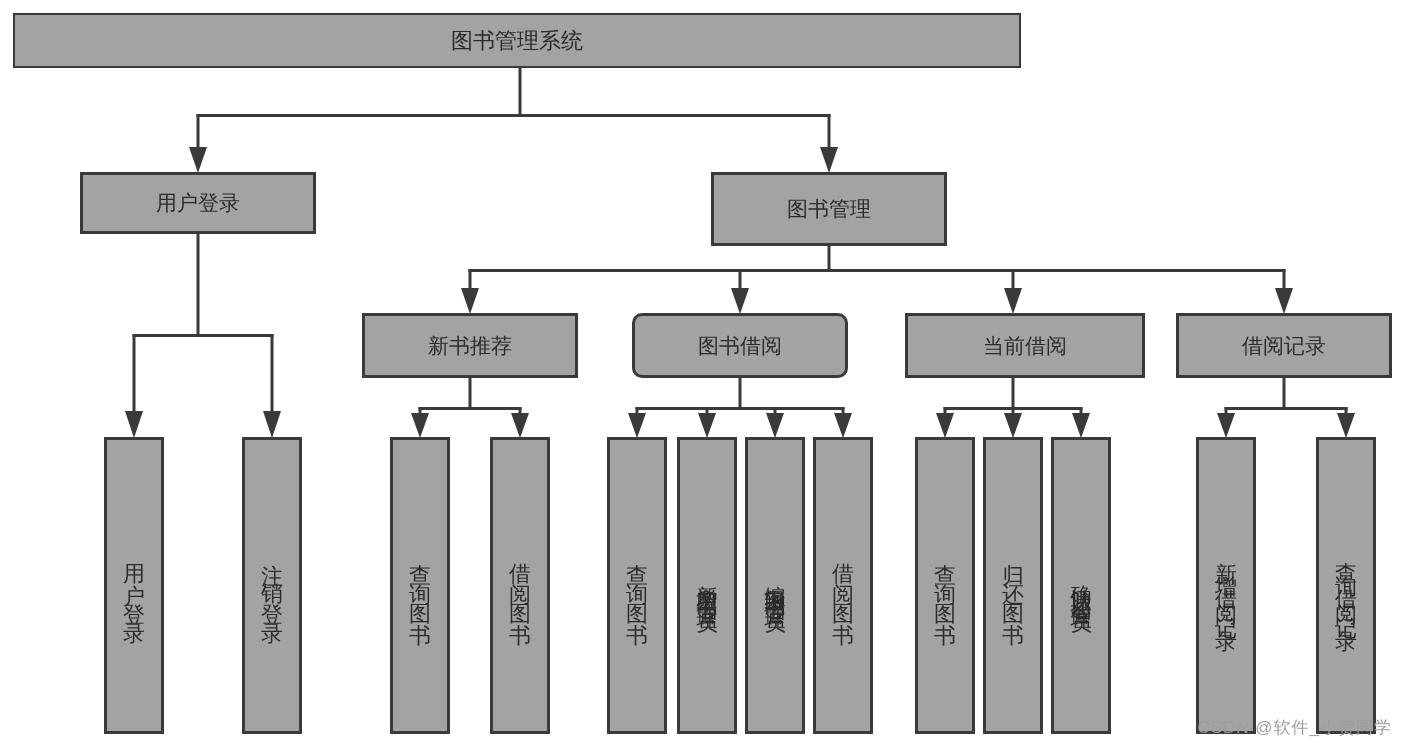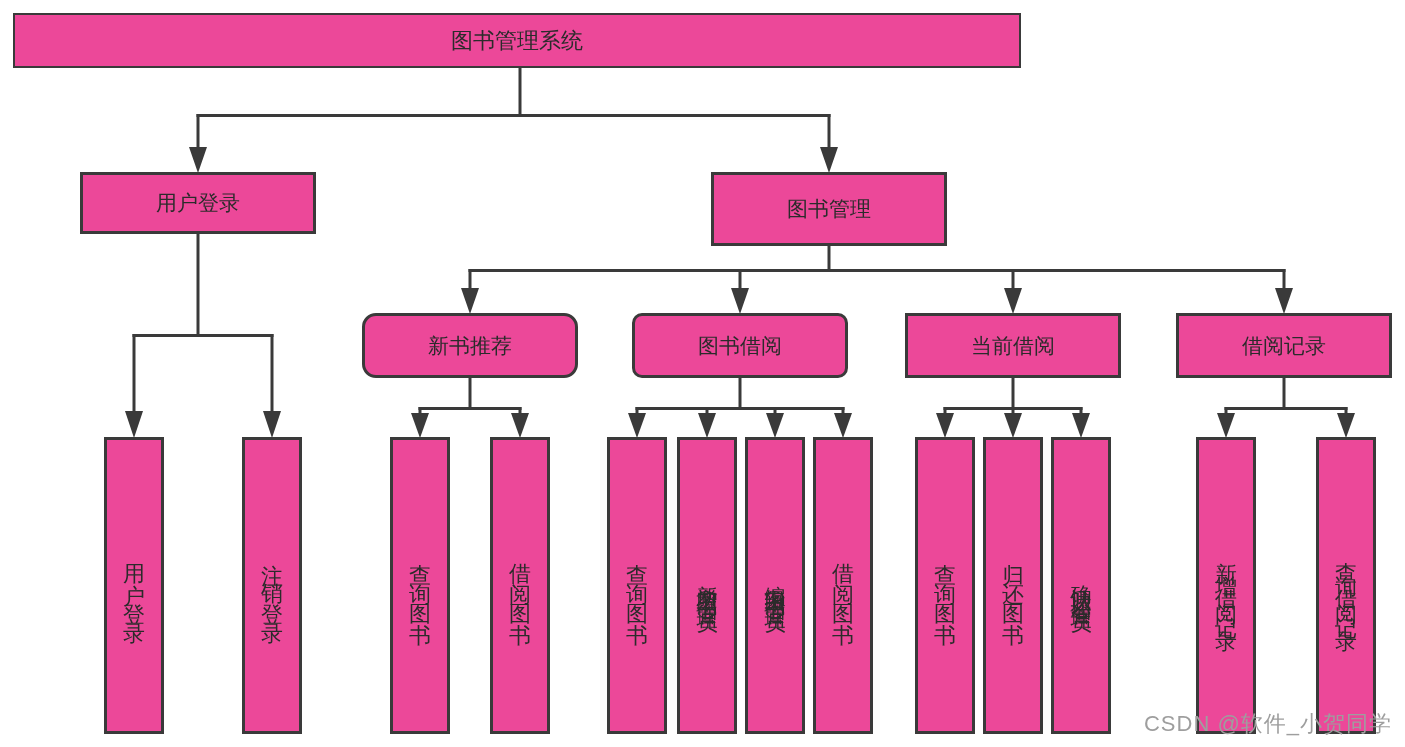--- a/index.html
+++ b/index.html
@@ -27,21 +27,21 @@
     stroke: #3a3a3a;
     stroke-width: 3;
   }
   .connectors polygon {
     fill: #3a3a3a;
     stroke: none;
   }
   .node {
     position: absolute;
     box-sizing: border-box;
-    background: #ec4899;
+    background: #a3a3a3;
     border: 3px solid #3a3a3a;
     display: flex;
     align-items: center;
     justify-content: center;
     color: #2b2b2b;
     z-index: 2;
   }
   .node.root {
     border-width: 2px;
     font-size: 22px;
@@ -61,21 +61,21 @@
     color: #2b2b2b;
     white-space: nowrap;
   }
   .vtext.s { letter-spacing: 20px; }
   .vtext.m { letter-spacing: 14px; }
   .vtext.l { letter-spacing: 4px; font-size: 21px; }
   .watermark {
     position: absolute;
     right: 13px;
     bottom: 8px;
-    font-size: 22px;
+    font-size: 17px;
     color: #9e9e9e;
     z-index: 5;
     letter-spacing: 1px;
   }
 </style>
 </head>
 <body>
 
 <div class="stage">
 
@@ -139,23 +139,23 @@
     <polygon points="1217,413 1235,413 1226,438"></polygon>
     <line x1="1346" y1="407" x2="1346" y2="415"></line>
     <polygon points="1337,413 1355,413 1346,438"></polygon>
   </svg>
 
   <div class="node root" style="left:13px; top:13px; width:1008px; height:55px;">图书管理系统</div>
 
   <div class="node lvl2" style="left:80px; top:172px; width:236px; height:62px;">用户登录</div>
   <div class="node lvl2" style="left:711px; top:172px; width:236px; height:74px;">图书管理</div>
 
-  <div class="node lvl3" style="left:362px; top:313px; width:216px; height:65px;border-radius:14px;">新书推荐</div>
+  <div class="node lvl3" style="left:362px; top:313px; width:216px; height:65px;">新书推荐</div>
   <div class="node lvl3" style="left:632px; top:313px; width:216px; height:65px;border-radius:10px;">图书借阅</div>
-  <div class="node lvl3" style="left:905px; top:313px; width:216px; height:65px;">当前借阅</div>
+  <div class="node lvl3" style="left:905px; top:313px; width:240px; height:65px;">当前借阅</div>
   <div class="node lvl3" style="left:1176px; top:313px; width:216px; height:65px;">借阅记录</div>
 
   <div class="node leaf" style="left:104px;">
     <span class="vtext s">用户登录</span>
   </div>
   <div class="node leaf" style="left:242px;">
     <span class="vtext s">注销登录</span>
   </div>
 
   <div class="node leaf" style="left:390px;">

